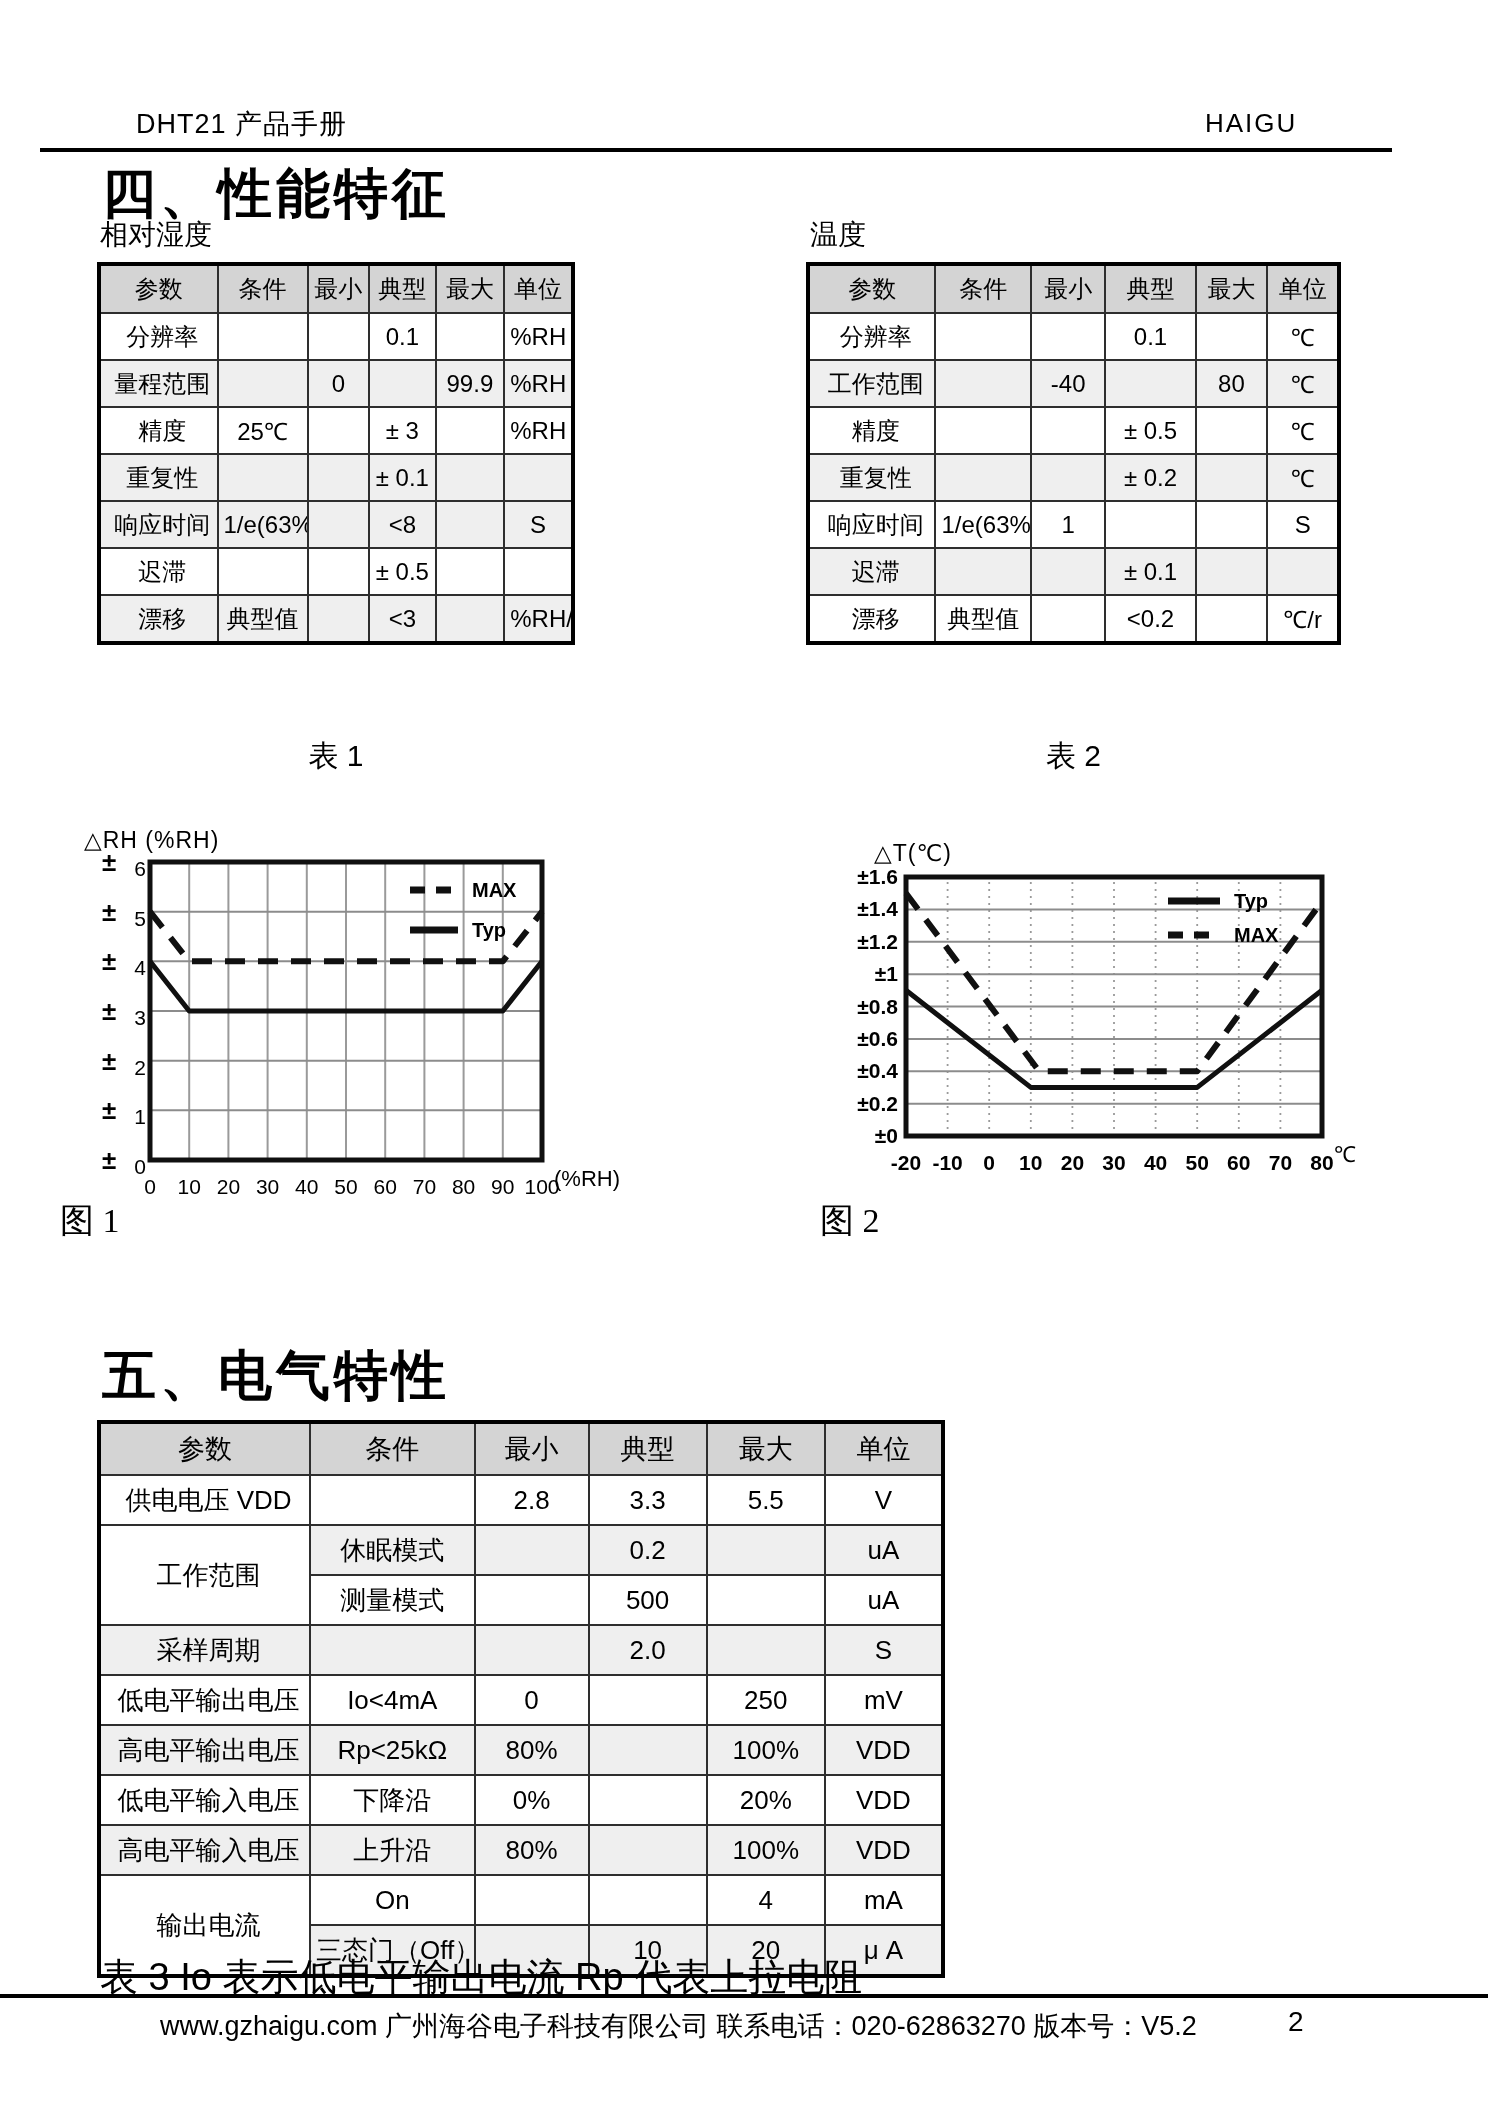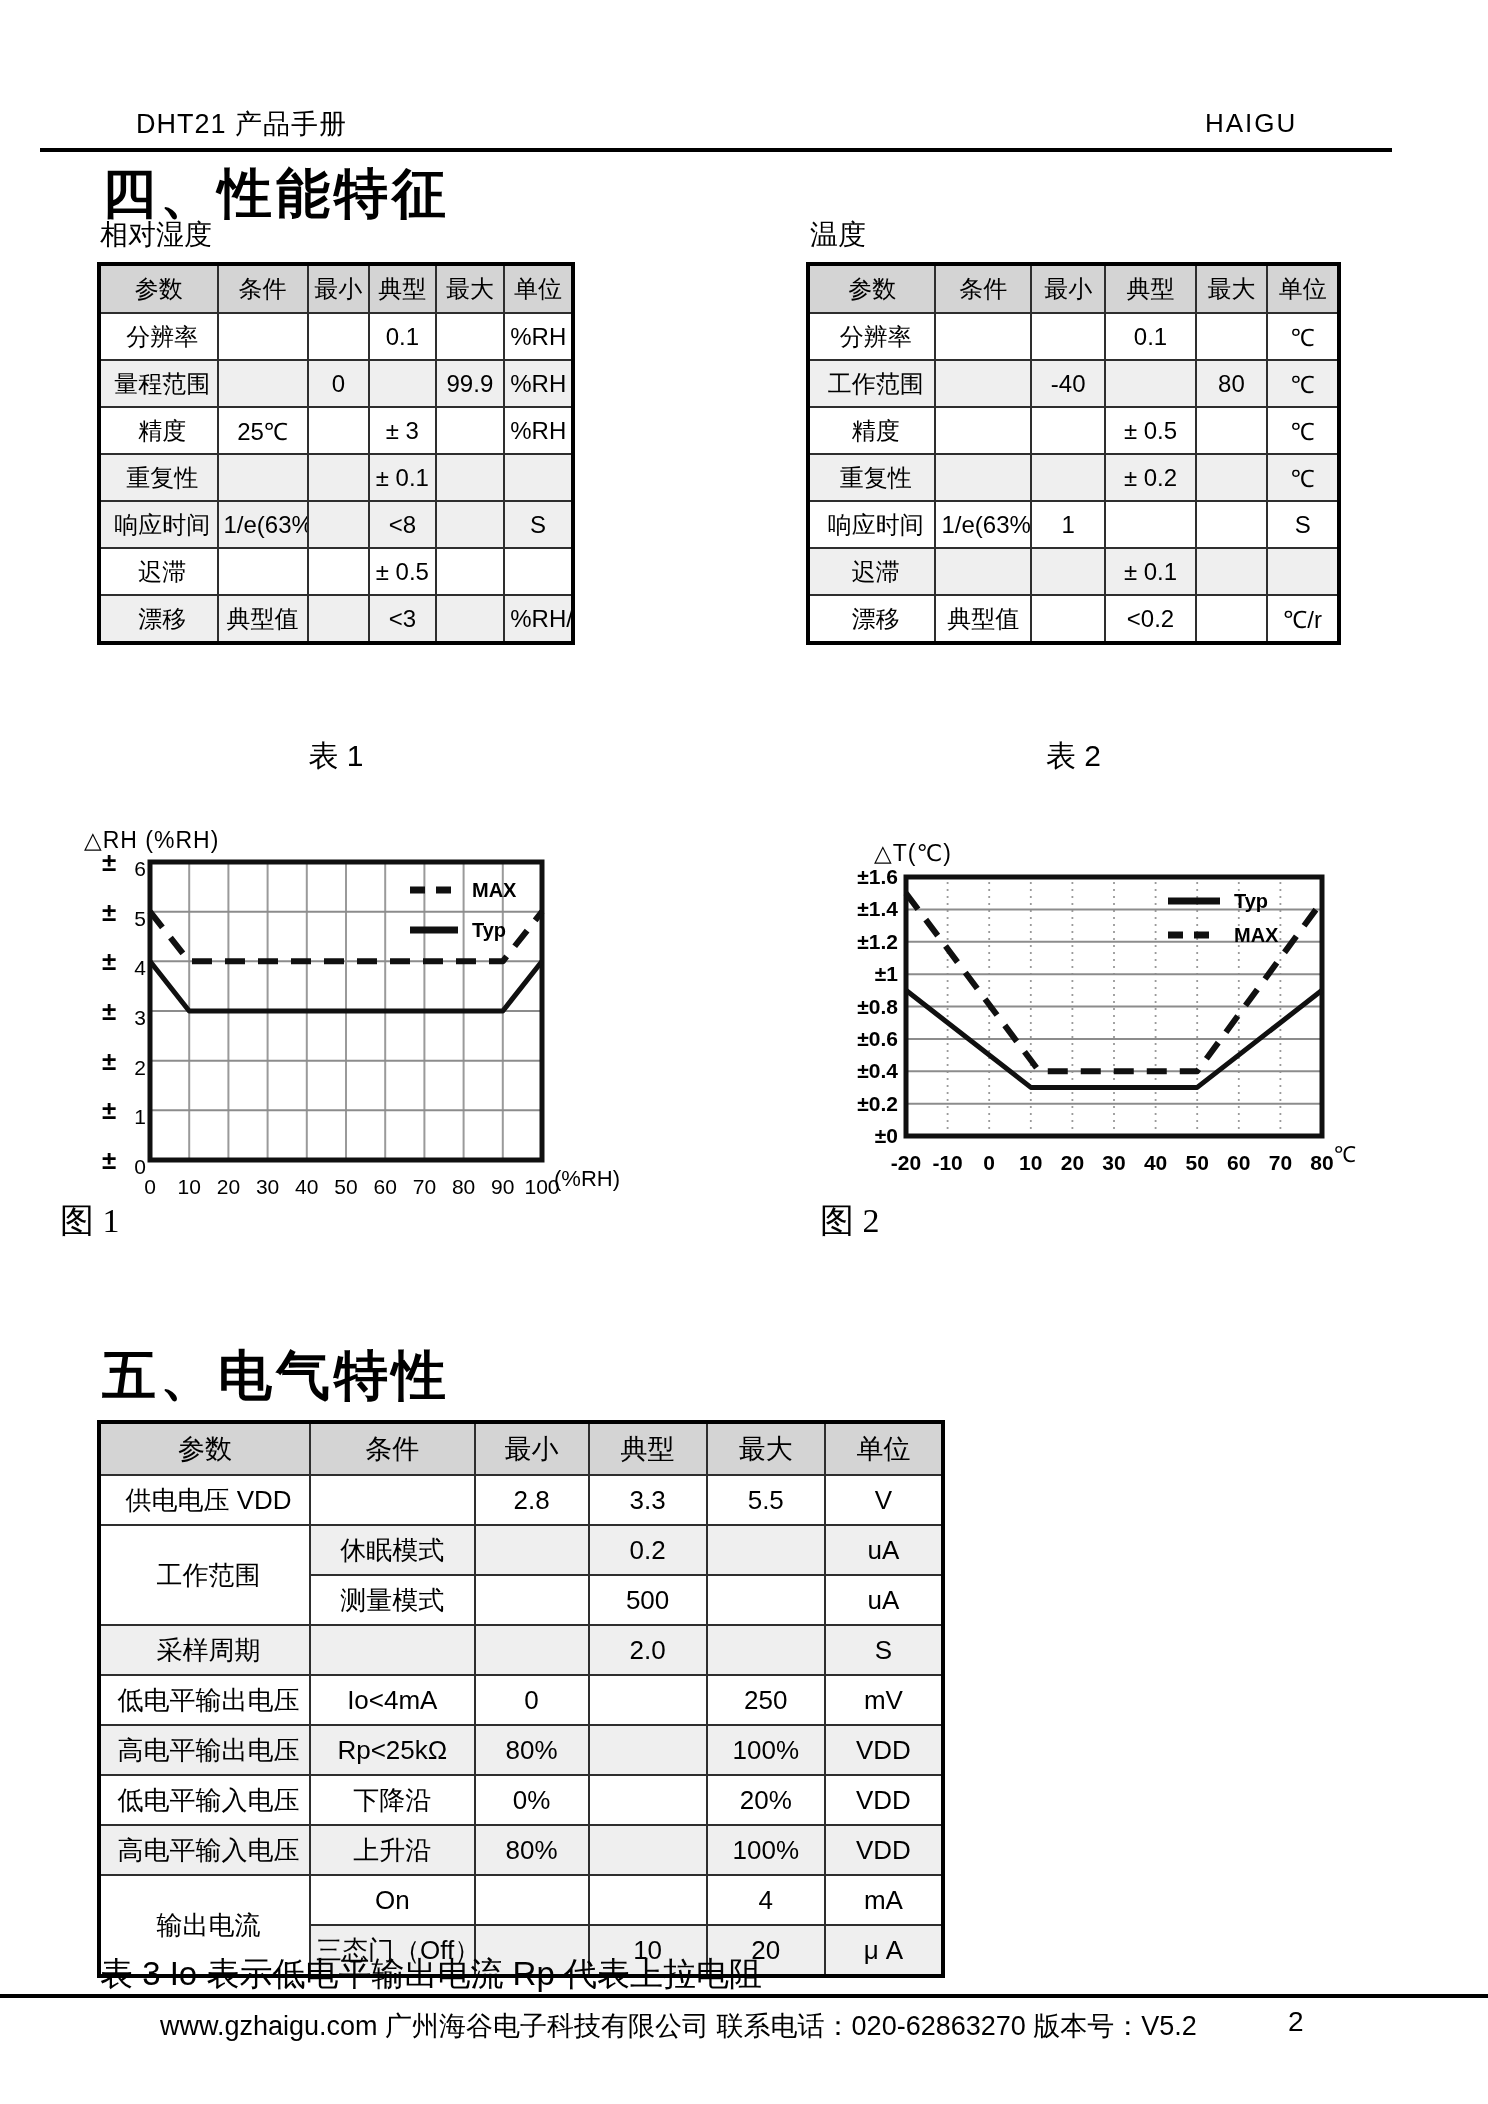--- a/index.html
+++ b/index.html
@@ -31,21 +31,21 @@
   tr.alt td{background:#efefef;}
   td.merge{background:#fff !important;}
 
   .hum-tbl{left:97px;top:262px;width:478px;}
   .temp-tbl{left:806px;top:262px;width:535px;}
   .elec-tbl{left:97px;top:1420px;width:848px;}
 
   .cap{position:absolute;font-size:30px;text-align:center;}
   .t1{left:97px;top:736px;width:478px;}
   .t2{left:806px;top:736px;width:535px;}
-  .cap3{position:absolute;left:100px;top:1952px;font-size:33px;}
+  .cap3{position:absolute;left:100px;top:1952px;font-size:38px;}
 
   .chart{position:absolute;}
   .figcap{position:absolute;font-size:34px;font-family:"Liberation Serif",serif;text-align:left;}
   .f1{left:60px;top:1198px;width:560px;}
   .f2{left:820px;top:1198px;width:600px;}
 
   svg{font-family:"Liberation Sans",sans-serif;}
   .vg{stroke:#9a9a9a;stroke-width:2;}
   .vg.dot{stroke-dasharray:2 5;stroke-width:1.8;}
   .hg{stroke:#8c8c8c;stroke-width:2;}

